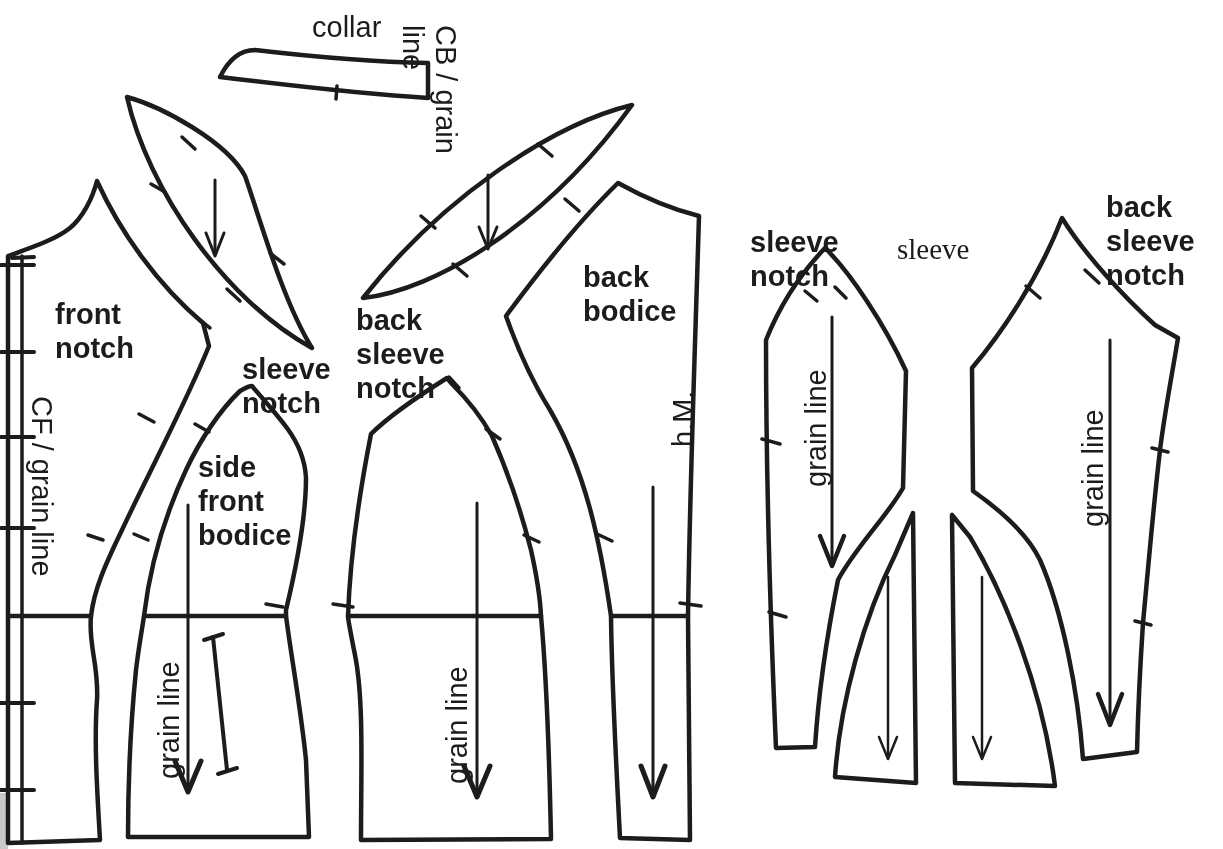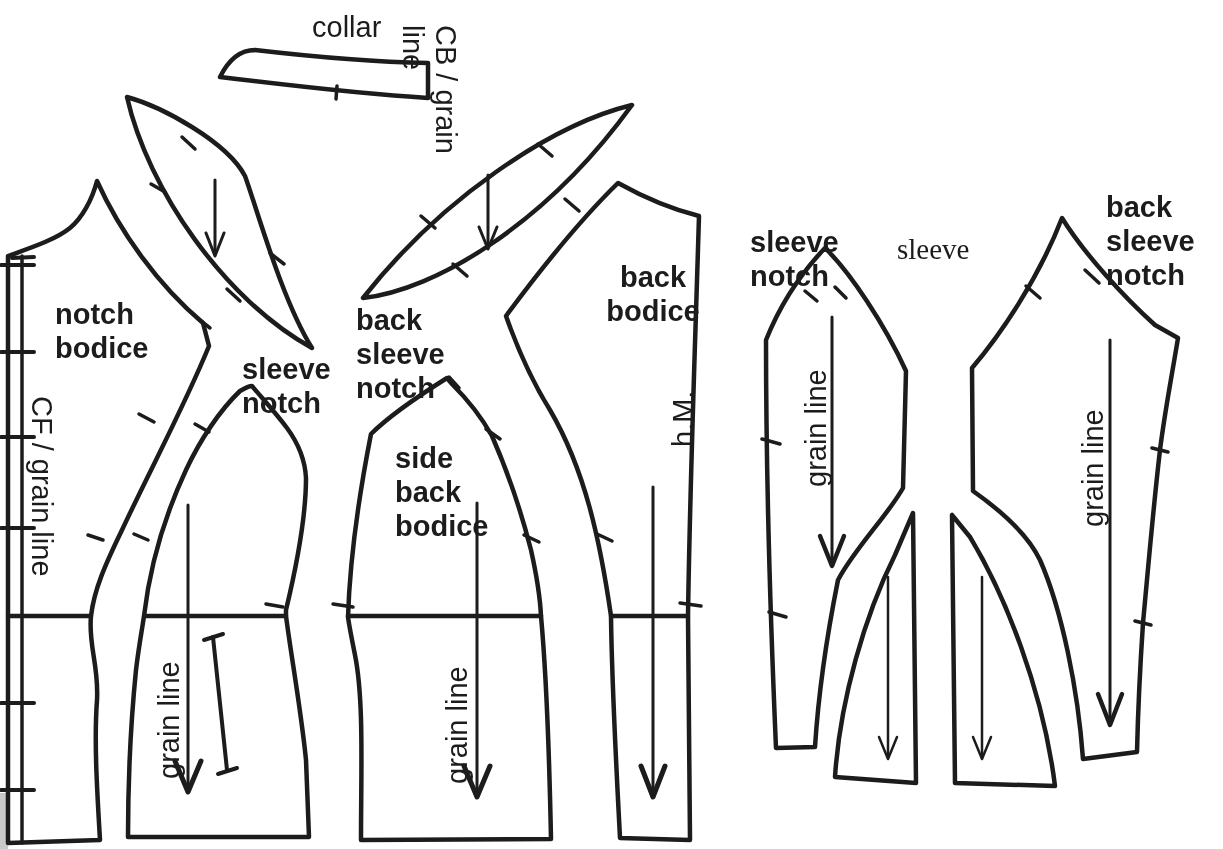--- a/index.html
+++ b/index.html
@@ -166,28 +166,28 @@
     <g>
       <path stroke-width="3" d="M 1110,340 L 1110,722"></path>
       <path stroke-width="4.5" d="M 1098,694 L 1110,725 L 1122,694"></path>
     </g>
   </g>
 </svg>
 
 <div class="lbl" style="left:296px;top:10px;margin-left:16px;">collar</div>
 <div class="lbl rot90" style="left:462px;top:25px;width:140px;white-space:normal;line-height:1.15;">CB / grain line</div>
 
-<div class="lbl wrap" style="left:55px;top:297px;width:140px;">notch bodice</div>
+<div class="lbl wrap" style="left:55px;top:297px;width:140px;">front notch</div>
 <div class="lbl rot90" style="left:59px;top:396px;">CF / grain line</div>
 
 <div class="lbl wrap" style="left:242px;top:352px;width:100px;">sleeve notch</div>
 <div class="lbl wrap" style="left:356px;top:303px;width:100px;">back sleeve notch</div>
 
-<div class="lbl wrap" style="left:395px;top:441px;width:105px;">side back bodice</div>
-<div class="lbl wrap" style="left:583px;top:260px;width:140px;text-align:center;">back bodice</div>
+<div class="lbl wrap" style="left:198px;top:450px;width:105px;">side front bodice</div>
+<div class="lbl wrap" style="left:583px;top:260px;width:140px;">back bodice</div>
 <div class="lbl rotm90" style="left:666px;top:447px;">h.M.</div>
 
 <div class="lbl rotm90" style="left:152px;top:779px;">grain line</div>
 <div class="lbl rotm90" style="left:440px;top:784px;">grain line</div>
 
 <div class="lbl wrap" style="left:750px;top:225px;width:100px;">sleeve notch</div>
 <div class="lbl" style="left:897px;top:232px;font-family:Liberation Serif, serif;">sleeve</div>
 <div class="lbl wrap" style="left:1106px;top:190px;width:100px;">back sleeve notch</div>
 
 <div class="lbl rotm90" style="left:799px;top:487px;">grain line</div>

